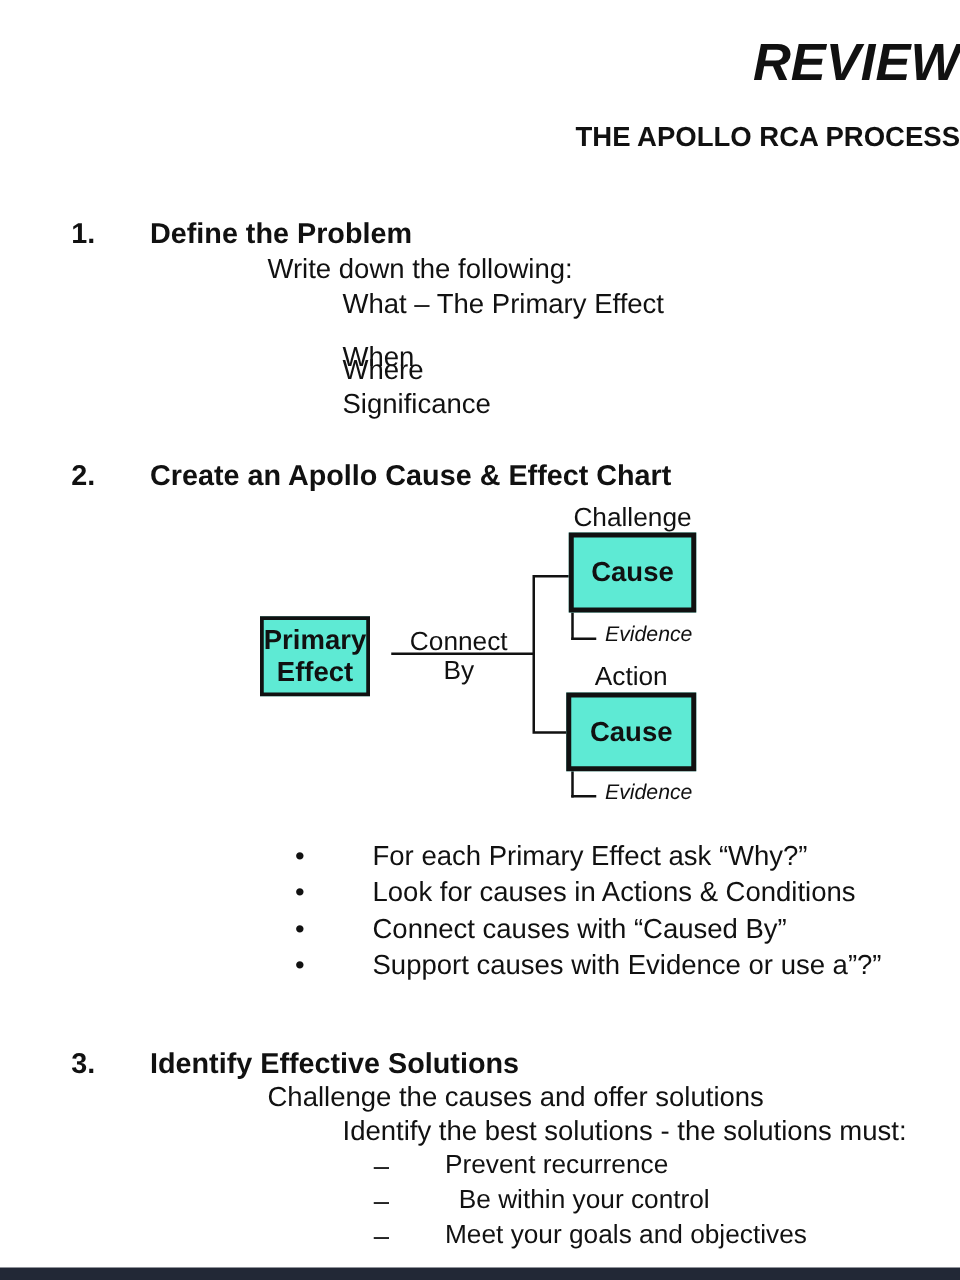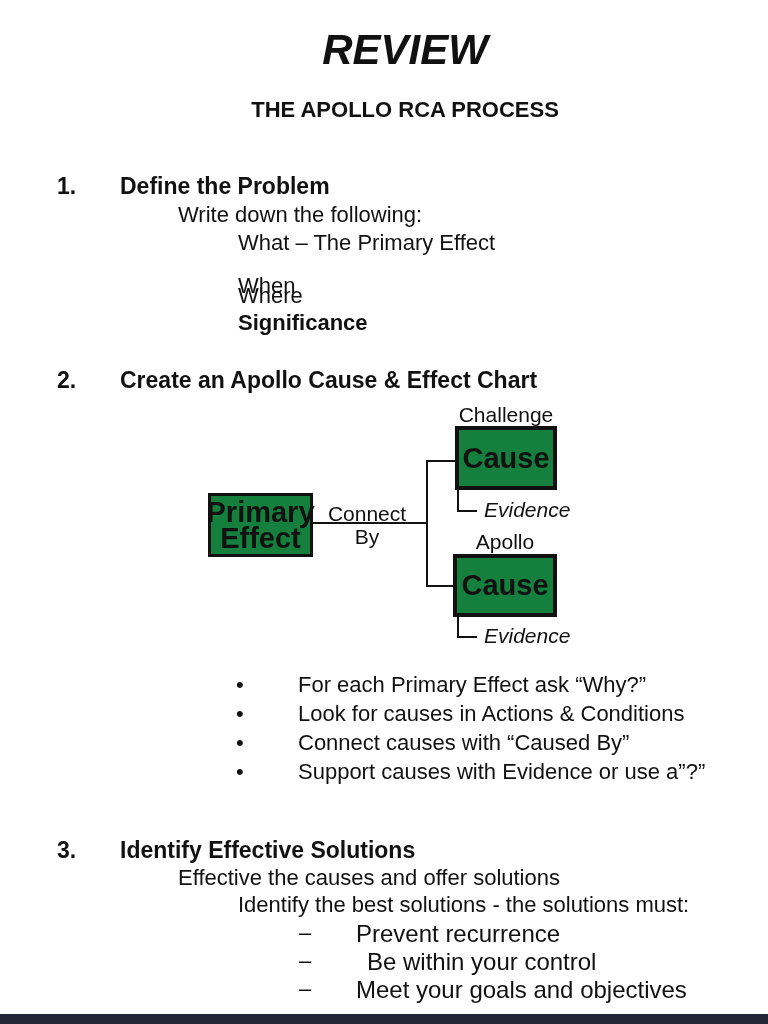--- a/index.html
+++ b/index.html
@@ -3,103 +3,103 @@
 <meta charset="utf-8">
 <style>
   html,body{margin:0;padding:0;}
   body{
     width:768px;height:1024px;position:relative;overflow:hidden;
     background:#ffffff;color:#111111;
     font-family:"Liberation Sans","DejaVu Sans",sans-serif;
     -webkit-font-smoothing:antialiased;
   }
   .abs{position:absolute;}
-  .center-shift{left:0;width:768px;text-align:center;padding-left:42px;box-sizing:border-box;}
+  .center-shift{left:0;width:768px;text-align:right;padding-left:42px;box-sizing:border-box;}
   .page-title{top:26px;font-size:42px;font-weight:bold;font-style:italic;letter-spacing:0px;}
   .page-subtitle{top:97px;font-size:22px;font-weight:bold;}
   .sec-num{left:57px;font-size:23px;font-weight:bold;}
   .sec-head{left:120px;font-size:23px;font-weight:bold;}
-  .body-txt{font-size:22px;white-space:nowrap;}
+  .body-txt{font-size:22px;white-space:nowrap;margin-left:36px;}
   .indent1{left:178px;}
   .indent2{left:238px;}
   .bullet-dot{left:236px;font-size:22px;}
   .bullet-txt{left:298px;font-size:22px;white-space:nowrap;}
   .dash-mark{left:299px;font-size:22px;}
-  .dash-txt{left:356px;font-size:24px;white-space:nowrap;}
+  .dash-txt{left:356px;font-size:21px;white-space:nowrap;}
   
   #diagram{left:0;top:400px;width:768px;height:258px;}
   .dline{position:absolute;background:#111111;}
   .dbox{position:absolute;display:flex;align-items:center;justify-content:center;
-        background:#15803d;border:4px solid #111111;box-sizing:border-box;
-        font-weight:bold;font-size:29px;}
+        background:#5eead4;border:4px solid #111111;box-sizing:border-box;
+        font-weight:bold;font-size:22px;}
   .dlabel{position:absolute;font-size:21px;text-align:center;}
-  .ev{position:absolute;font-size:21px;font-style:italic;white-space:nowrap;}
+  .ev{position:absolute;font-size:17px;font-style:italic;white-space:nowrap;}
   .pe-box{border-width:3px;flex-direction:column;line-height:26px;}
   .footer-bar{left:0;top:1014px;width:768px;height:10px;background:#222836;}
 </style>
 </head>
 <body>
 
 <div class="abs center-shift page-title">REVIEW</div>
 <div class="abs center-shift page-subtitle">THE APOLLO RCA PROCESS</div>
 
 <div class="abs sec-num" style="top:173px;">1.</div>
 <div class="abs sec-head" style="top:173px;">Define the Problem</div>
 <div class="abs body-txt indent1" style="top:202px;">Write down the following:</div>
 <div class="abs body-txt indent2" style="top:230px;">What – The Primary Effect</div>
 <div class="abs body-txt indent2" style="top:273px;">When</div>
 <div class="abs body-txt indent2" style="top:283px;">Where</div>
-<div class="abs body-txt indent2" style="top:310px;font-weight:bold;">Significance</div>
+<div class="abs body-txt indent2" style="top:310px;">Significance</div>
 
 <div class="abs sec-num" style="top:367px;">2.</div>
 <div class="abs sec-head" style="top:367px;">Create an Apollo Cause &amp; Effect Chart</div>
 
 <div class="abs" id="diagram">
 
   <div class="dline" style="left:313px;top:122px;width:115px;height:2px;"></div>
   <div class="dline" style="left:426px;top:60px;width:2px;height:127px;"></div>
   <div class="dline" style="left:428px;top:60px;width:27px;height:2px;"></div>
   <div class="dline" style="left:428px;top:185px;width:25px;height:2px;"></div>
   <div class="dline" style="left:457px;top:90px;width:2px;height:22px;"></div>
   <div class="dline" style="left:457px;top:110px;width:20px;height:2px;"></div>
   <div class="dline" style="left:457px;top:217px;width:2px;height:21px;"></div>
   <div class="dline" style="left:457px;top:236px;width:20px;height:2px;"></div>
 
   <div class="dlabel" style="left:455px;top:3px;width:102px;">Challenge</div>
-  <div class="dlabel" style="left:453px;top:130px;width:104px;">Apollo</div>
+  <div class="dlabel" style="left:453px;top:130px;width:104px;">Action</div>
   <div class="dlabel" style="left:325px;top:102px;width:84px;">Connect</div>
   <div class="dlabel" style="left:325px;top:125px;width:84px;">By</div>
 
   <div class="dbox" style="left:455px;top:26px;width:102px;height:64px;">
     <span>Cause</span>
   </div>
   <div class="dbox" style="left:453px;top:154px;width:104px;height:63px;">
     <span>Cause</span>
   </div>
-  <div class="dbox pe-box" style="left:208px;top:93px;width:105px;height:64px;">
+  <div class="dbox pe-box" style="left:208px;top:93px;width:88px;height:64px;">
     <span>Primary</span>
     <span>Effect</span>
   </div>
 
   <div class="ev" style="left:484px;top:98px;">Evidence</div>
   <div class="ev" style="left:484px;top:224px;">Evidence</div>
 </div>
 
 <div class="abs bullet-dot" style="top:672px;">•</div>
 <div class="abs bullet-txt" style="top:672px;">For each Primary Effect ask “Why?”</div>
 <div class="abs bullet-dot" style="top:701px;">•</div>
 <div class="abs bullet-txt" style="top:701px;">Look for causes in Actions &amp; Conditions</div>
 <div class="abs bullet-dot" style="top:730px;">•</div>
 <div class="abs bullet-txt" style="top:730px;">Connect causes with “Caused By”</div>
 <div class="abs bullet-dot" style="top:759px;">•</div>
 <div class="abs bullet-txt" style="top:759px;">Support causes with Evidence or use a”?”</div>
 
 <div class="abs sec-num" style="top:837px;">3.</div>
 <div class="abs sec-head" style="top:837px;">Identify Effective Solutions</div>
-<div class="abs body-txt indent1" style="top:865px;">Effective the causes and offer solutions</div>
+<div class="abs body-txt indent1" style="top:865px;">Challenge the causes and offer solutions</div>
 <div class="abs body-txt indent2" style="top:892px;text-align:right;">Identify the best solutions - the solutions must:</div>
 <div class="abs dash-mark" style="top:920px;">–</div>
 <div class="abs dash-txt" style="top:920px;">Prevent recurrence</div>
 <div class="abs dash-mark" style="top:948px;">–</div>
 <div class="abs dash-txt" style="top:948px;margin-left:11px;">Be within your control</div>
 <div class="abs dash-mark" style="top:976px;">–</div>
 <div class="abs dash-txt" style="top:976px;">Meet your goals and objectives</div>
 
 <div class="abs footer-bar"></div>
 

